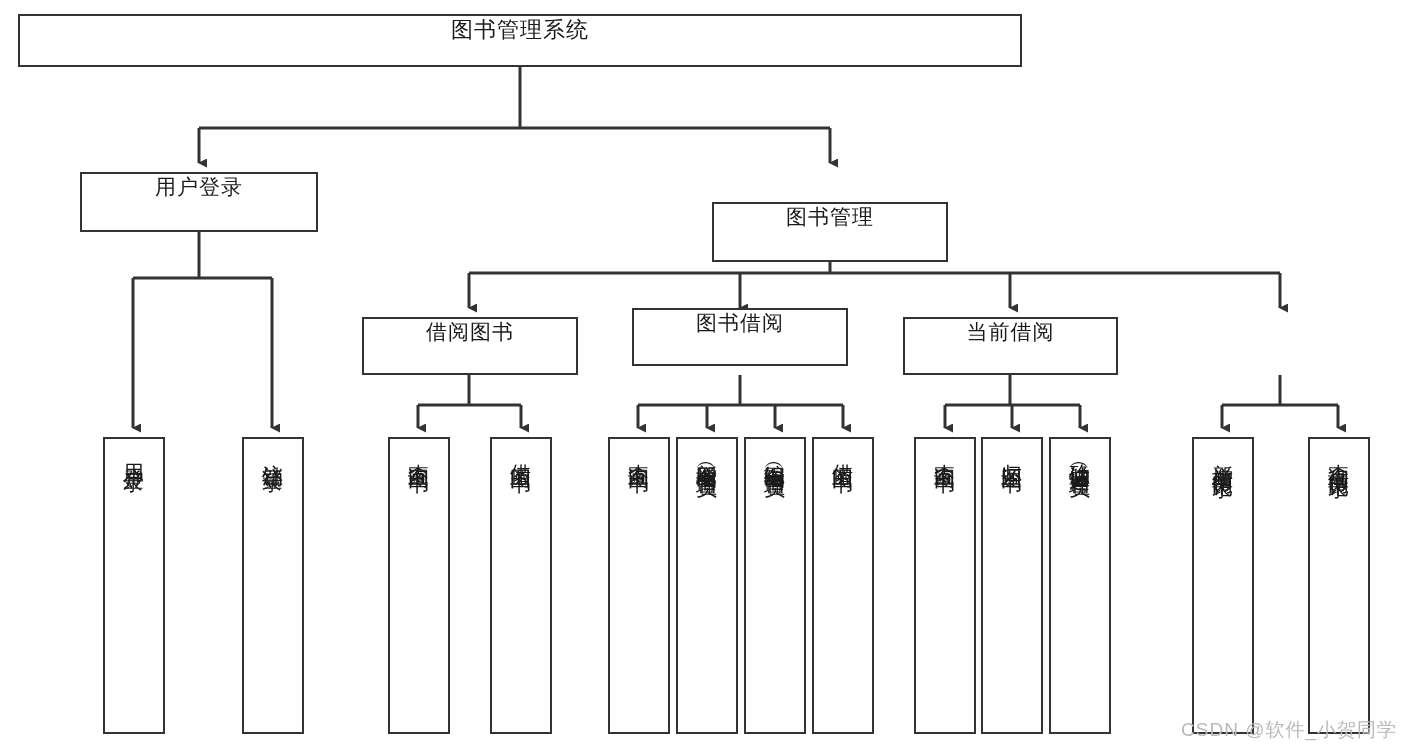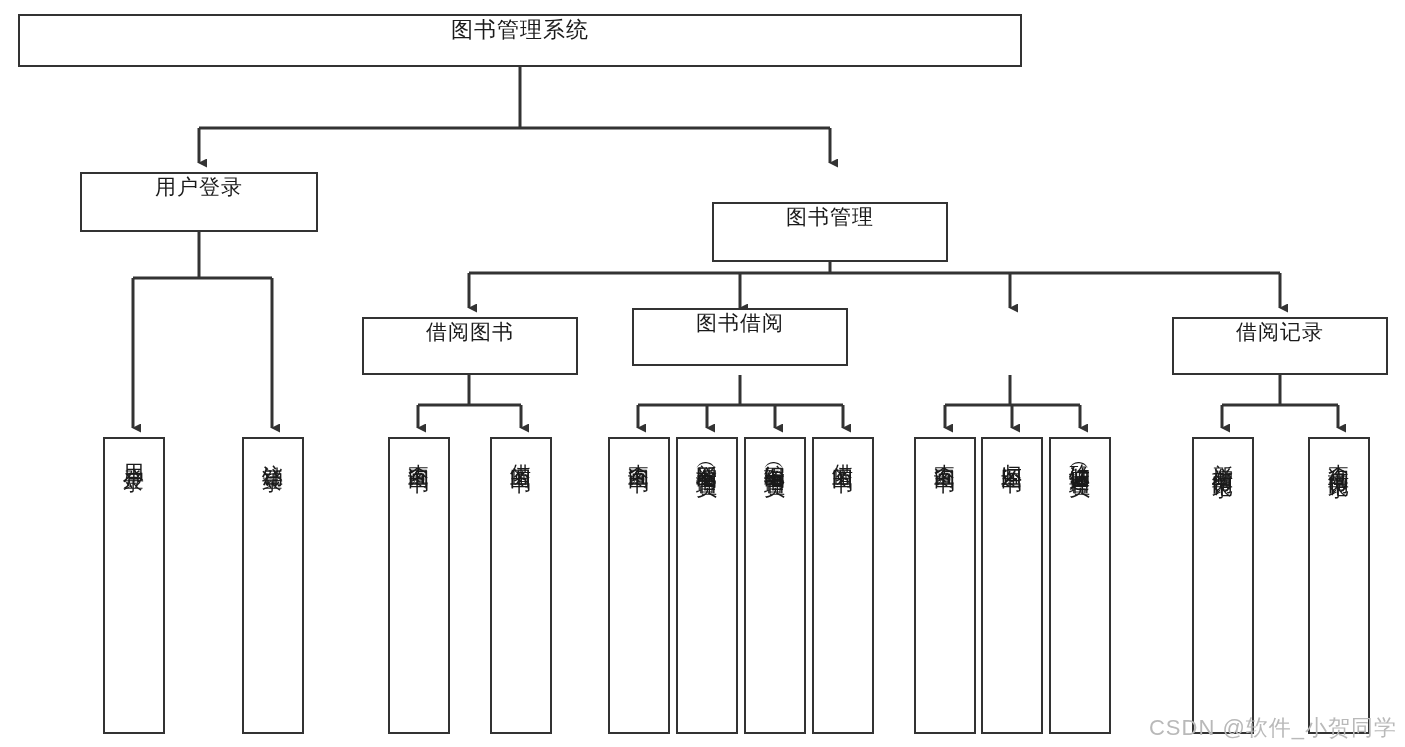--- a/index.html
+++ b/index.html
@@ -70,21 +70,21 @@
     white-space: nowrap;
   }
   
   .node.vertical.tall .node-label {
     letter-spacing: 2px;
   }
   #watermark {
     position: absolute;
     right: 8px;
     bottom: 4px;
-    font-size: 22px;
+    font-size: 19px;
     color: #b9b9b9;
     letter-spacing: 1px;
     z-index: 3;
     white-space: nowrap;
     pointer-events: none;
   }
 </style>
 </head>
 <body>
 
@@ -150,22 +150,22 @@
   <div class="node horizontal" style="left:712px; top:172px; width:236px; height:60px;margin-top:30px;">
     <span class="node-label">图书管理</span>
   </div>
 
   <div class="node horizontal" style="left:362px; top:317px; width:216px; height:58px;">
     <span class="node-label">借阅图书</span>
   </div>
   <div class="node horizontal" style="left:632px; top:308px; width:216px; height:58px;">
     <span class="node-label">图书借阅</span>
   </div>
-  <div class="node horizontal" style="left:1172px; top:317px; width:216px; height:58px;">
-    <span class="node-label">借阅记录</span>
+  <div class="node horizontal" style="left:903px; top:317px; width:215px; height:58px;">
+    <span class="node-label">当前借阅</span>
   </div>
 
   <div class="node vertical" style="left:103px; top:437px; width:62px; height:297px;">
     <span class="node-label">用户登录</span>
   </div>
   <div class="node vertical" style="left:242px; top:437px; width:62px; height:297px;">
     <span class="node-label">注销登录</span>
   </div>
 
   <div class="node vertical" style="left:388px; top:437px; width:62px; height:297px;">

